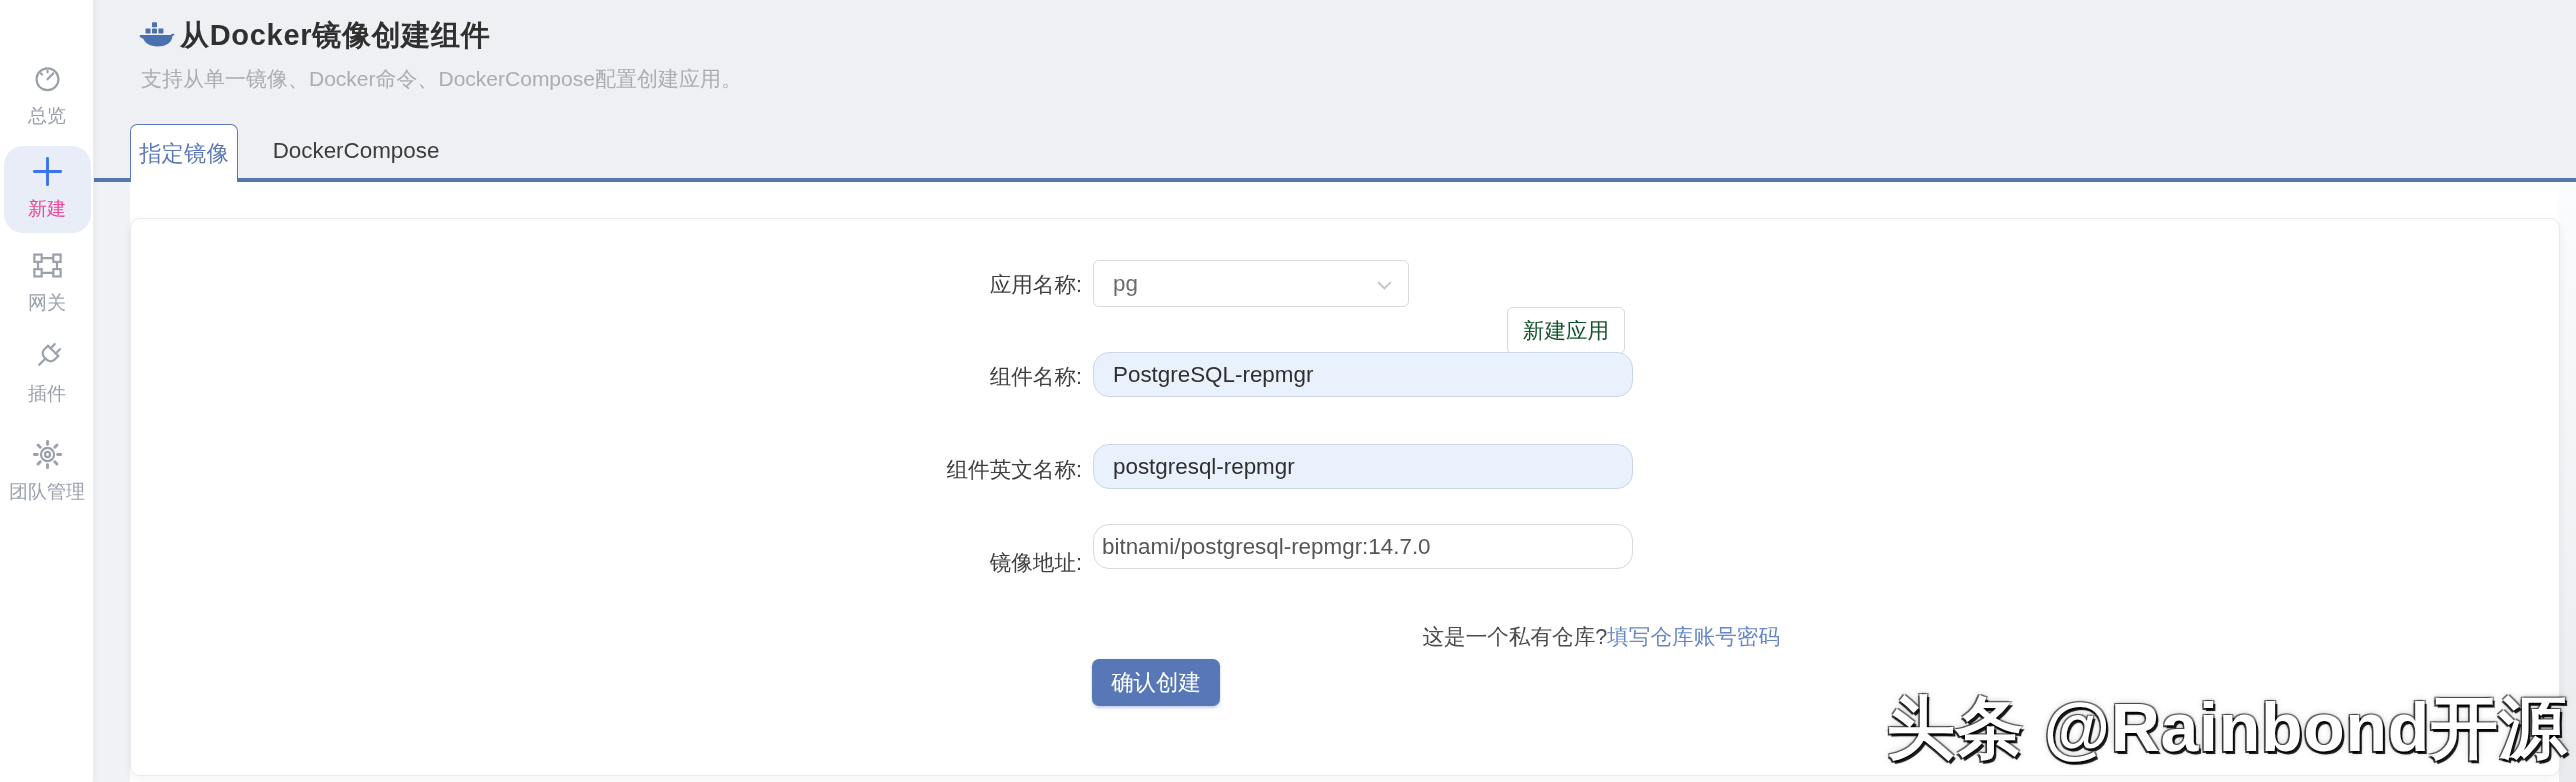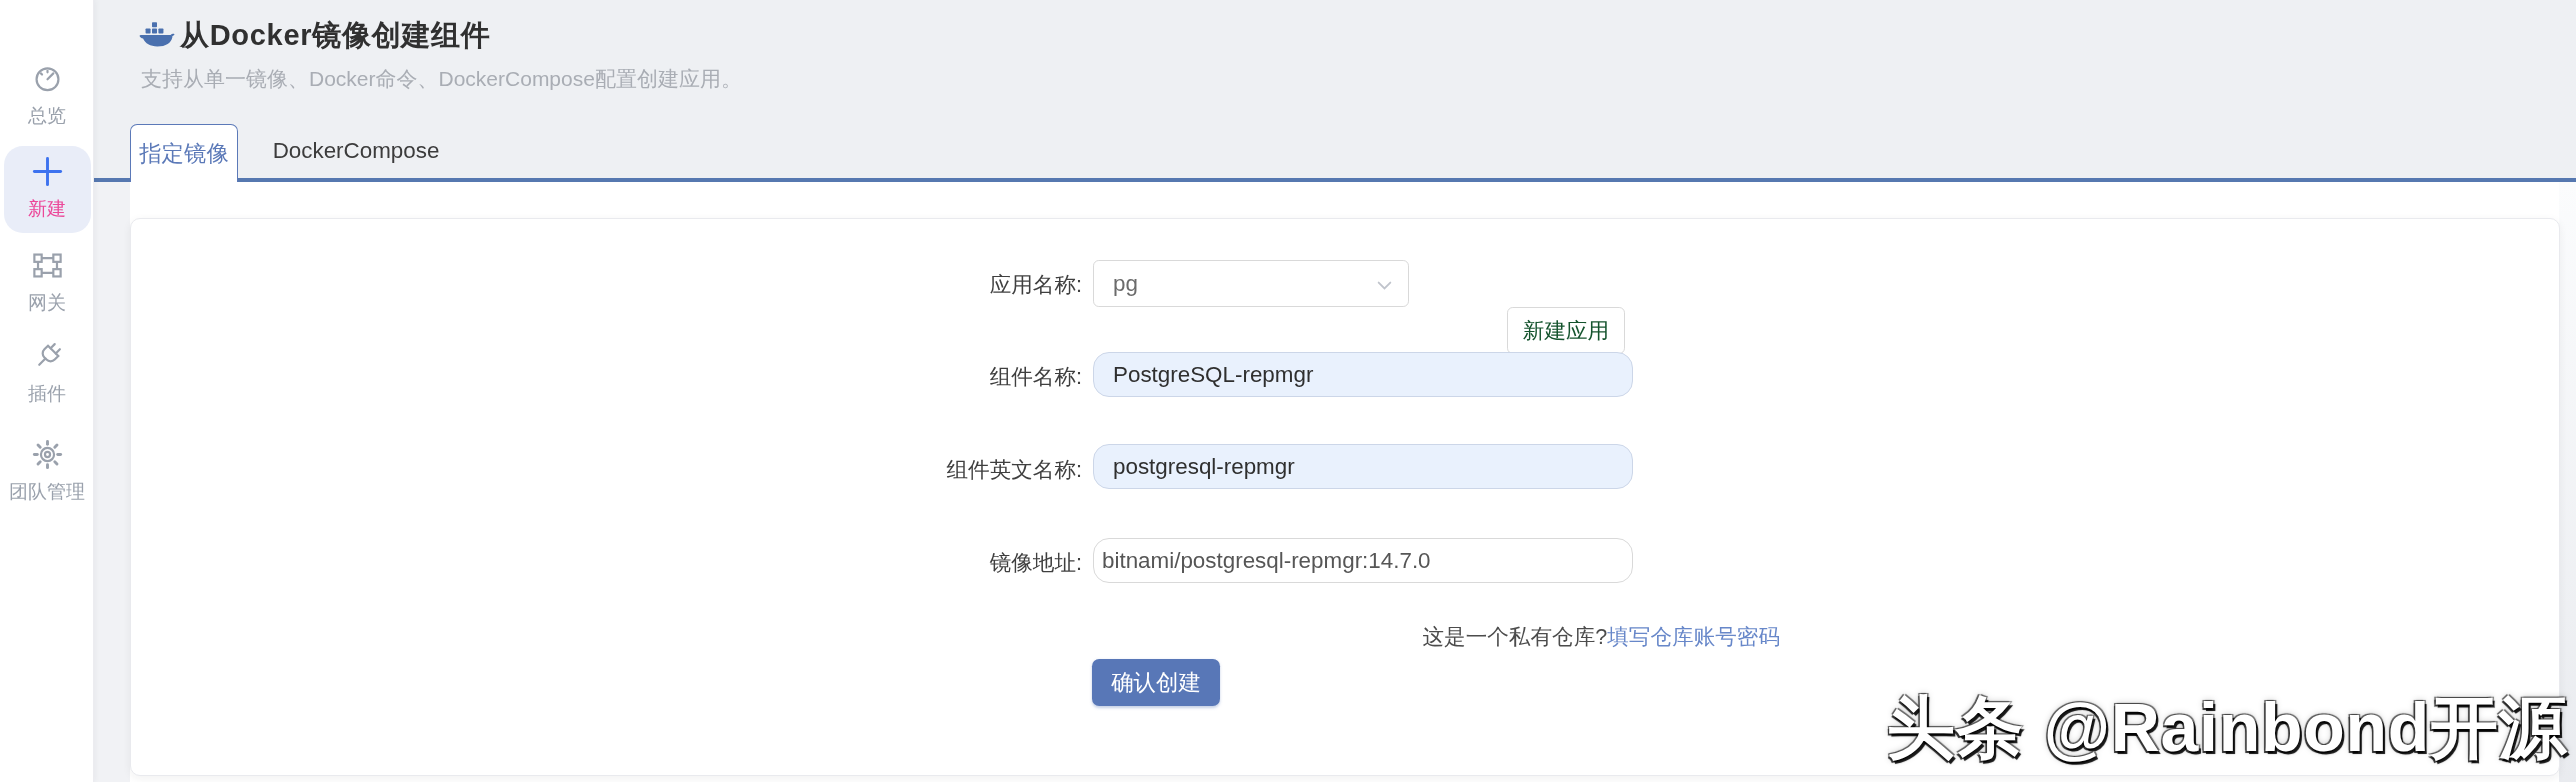--- a/index.html
+++ b/index.html
@@ -224,21 +224,21 @@
   </div>
   <div class="ctl btn-plain">新建应用</div>
 
   <div class="form-label" style="top:362px;">组件名称:</div>
   <input class="txt-input filled" style="top: 352px;" type="text" value="PostgreSQL-repmgr">
 
   <div class="form-label" style="top:455px;">组件英文名称:</div>
   <input class="txt-input filled" style="top: 444px;" type="text" value="postgresql-repmgr">
 
   <div class="form-label" style="top:548px;">镜像地址:</div>
-  <input class="txt-input plain" style="top: 538px; padding-left: 8px;" type="text" value="bitnami/postgresql-repmgr:14.7.0">
+  <input class="txt-input plain" style="top: 524px; padding-left: 8px;" type="text" value="bitnami/postgresql-repmgr:14.7.0">
 
   <div class="hint-row">
     <span>这是一个私有仓库?</span><a>填写仓库账号密码</a>
   </div>
 
   <div class="btn-primary">确认创建</div>
 
   <div class="watermark">头条 @Rainbond开源</div>
 
 </div>

